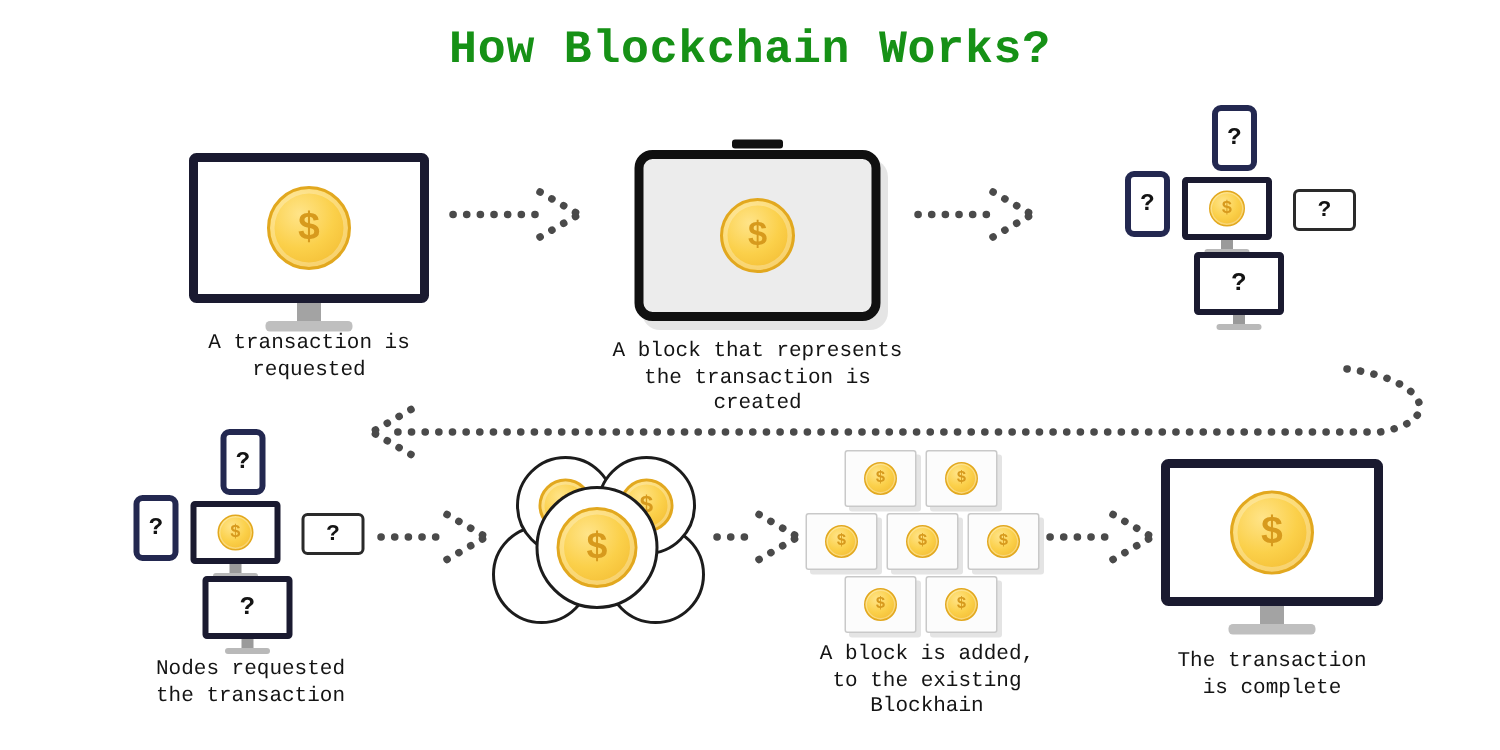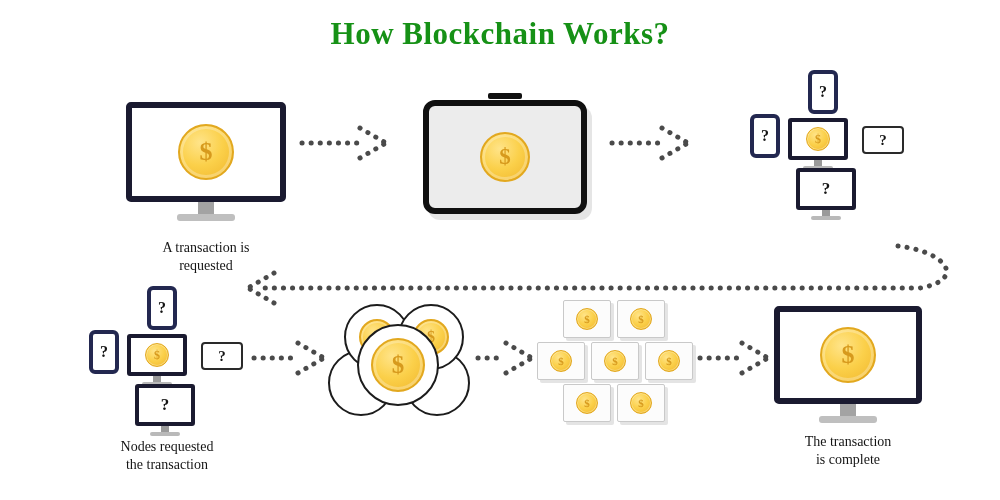--- a/index.html
+++ b/index.html
@@ -2,21 +2,21 @@
 <html style="--title-green: #169116; --coin-fill: #fbd04a; --coin-edge: #e2a81f; --coin-symbol: #d79a1d; --device-frame: #232850; --monitor-frame: #1a1a30; --arrow-gray: #4a4a4a; --text-dark: #141414;"><head>
 <meta charset="utf-8">
 <style>
   :root{
     --title-green:#169116; --coin-fill:#fbd04a; --coin-edge:#e2a81f;
     --coin-symbol:#d79a1d; --device-frame:#232850; --monitor-frame:#1a1a30;
     --arrow-gray:#4a4a4a; --text-dark:#141414;
   }
   html,body{margin:0;padding:0;background:#fff;}
   .canvas{position:relative;width:1000px;height:500px;background:#fff;overflow:hidden;
-          font-family:Liberation Serif, serif;color:var(--text-dark);}
+          font-family:Liberation Mono, monospace;color:var(--text-dark);}
   .title{position:absolute;top:16px;left:0;right:0;margin:0;text-align:center;
          font-size:31px;font-weight:bold;color:var(--title-green);letter-spacing:.5px;}
   .arrows{position:absolute;left:0;top:0;pointer-events:none;}
   .dots{fill:none;stroke:var(--arrow-gray);stroke-width:5;stroke-linecap:round;stroke-dasharray:0.1 9;}
 
   .step{position:absolute;display:flex;flex-direction:column;align-items:center;}
   .caption{white-space:pre-line;text-align:center;font-size:14px;line-height:1.25;color:var(--text-dark);}
 
   
   .coin{border-radius:50%;display:flex;align-items:center;justify-content:center;font-weight:bold;
@@ -73,21 +73,21 @@
 
   
   .stack{position:relative;width:166px;height:120px;}
   .block{position:absolute;width:46px;height:36px;background:#fcfcfc;border:1px solid #c9c9c9;border-radius:2px;
          box-shadow:3px 3px 0 #e4e4e4;display:flex;align-items:center;justify-content:center;}
   .b1{left:28px;top:0;} .b2{left:82px;top:0;}
   .b3{left:2px;top:42px;} .b4{left:56px;top:42px;} .b5{left:110px;top:42px;}
   .b6{left:28px;top:84px;} .b7{left:82px;top:84px;}
 
   
-  .s1{left:118px;top:102px;width:176px;} .s1 .caption{margin-top:18px;}
+  .s1{left:118px;top:102px;width:176px;} .s1 .caption{margin-top:0;}
   .s2{left:405px;top:100px;width:200px;} .s2 .caption{margin-top:12px;}
   .s3{left:742px;top:70px;width:172px;}  .s3 .caption{margin-top:4px;}
   .s4{left:82px;top:286px;width:170px;}  .s4 .caption{margin-top:4px;}
   .s5{left:318px;top:300px;width:156px;} .s5 .caption{margin-top:8px;}
   .s6{left:535px;top:300px;width:166px;} .s6 .caption{margin-top:8px;}
   .s7{left:773px;top:306px;width:150px;} .s7 .caption{margin-top:10px;}
 </style>
 </head>
 <body>
 
@@ -131,20 +131,22 @@
       <div class="base"></div>
     </div>
     <div class="caption">A transaction is
 requested</div>
   </div>
 
   <div class="step s2">
     <div class="tablet">
       <div class="coin coin-md">$</div>
     </div>
+    <div class="caption">A block that represents
+the transaction is created</div>
   </div>
 
   <div class="step s3">
     <div class="cluster">
       <div class="phone p-top">?</div>
       <div class="phone p-left">?</div>
       <div class="monitor-sm m-coin">
         <div class="scr">
           <div class="coin coin-sm">$</div>
         </div>
@@ -215,20 +217,23 @@
       <div class="block b5">
           <div class="coin coin-xs">$</div>
         </div>
       <div class="block b6">
           <div class="coin coin-xs">$</div>
         </div>
       <div class="block b7">
           <div class="coin coin-xs">$</div>
         </div>
     </div>
+    <div class="caption">A block is added,
+to the existing
+Blockhain</div>
   </div>
 
   <div class="step s7">
     <div class="monitor m7">
       <div class="scr">
         <div class="coin coin-lg">$</div>
       </div>
       <div class="neck"></div>
       <div class="base"></div>
     </div>

